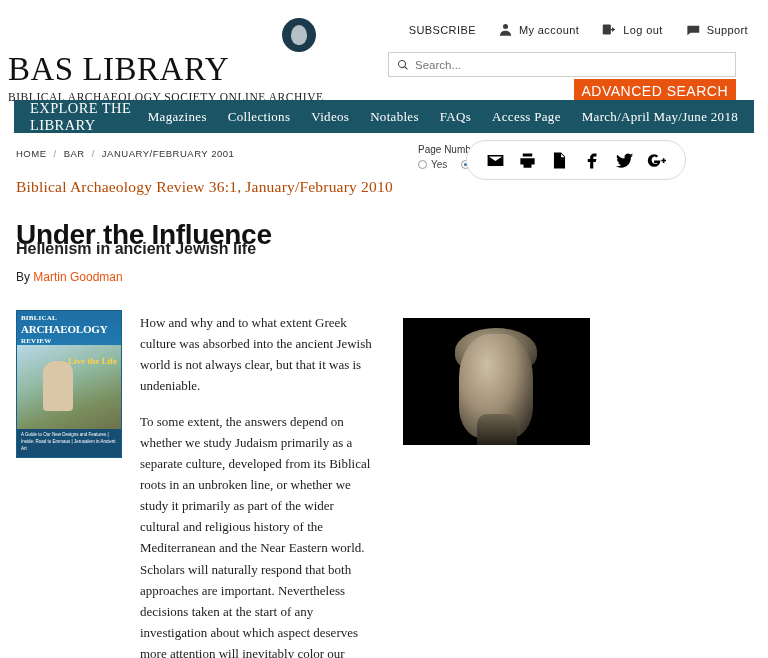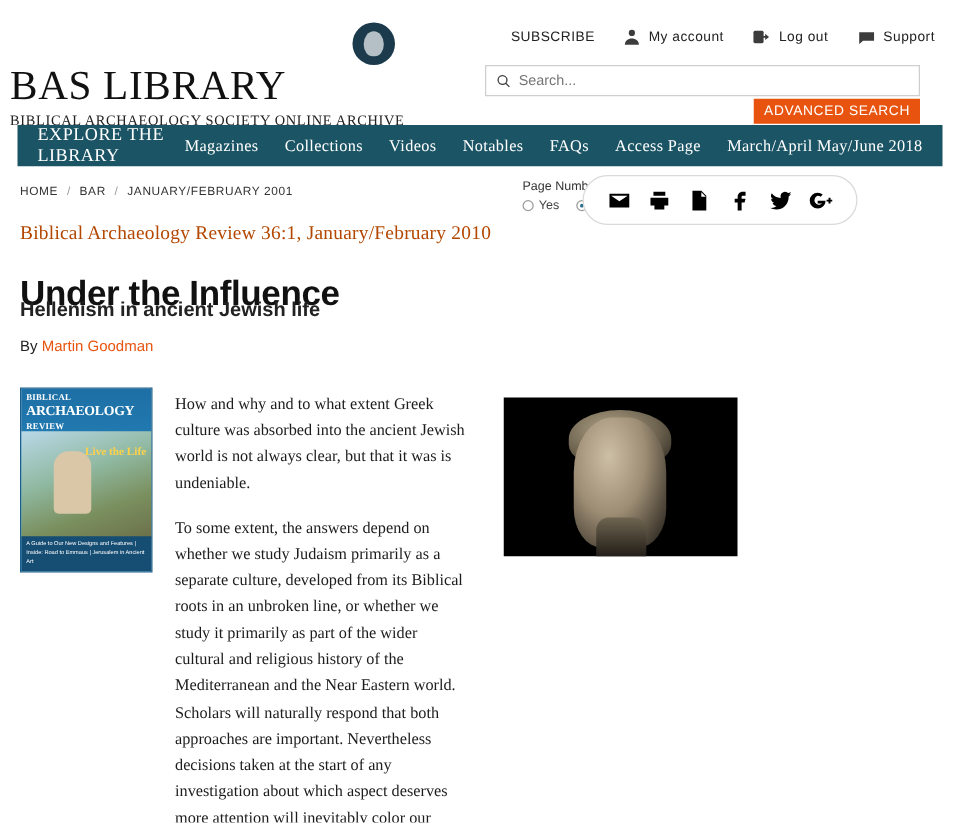--- a/index.html
+++ b/index.html
@@ -56,21 +56,21 @@
   .search-box {
     display: flex; align-items: center; height: 25px;
     border: 1px solid #cfcfcf; background: #fff; padding: 0 8px;
   }
   .search-box input {
     border: 0; outline: 0; font-size: 11.5px; color: #555;
     flex: 1; font-family: "Liberation Sans", sans-serif; padding-left: 6px;
   }
   .adv-btn {
     position: absolute; right: 0; top: 27px;
-    background: #e8540f; color: #fff; font-size: 11px;
+    background: #e8540f; color: #fff; font-size: 14px;
     letter-spacing: .5px; padding: 4px 8px; border: 0; cursor: pointer;
     font-family: "Liberation Sans", sans-serif;
   }
 
   
   .nav {
     position: absolute; left: 14px; top: 100px;
     width: 740px; height: 33px; background: #1b5464;
     display: flex; align-items: center; padding: 0 16px;
     color: #fff;

